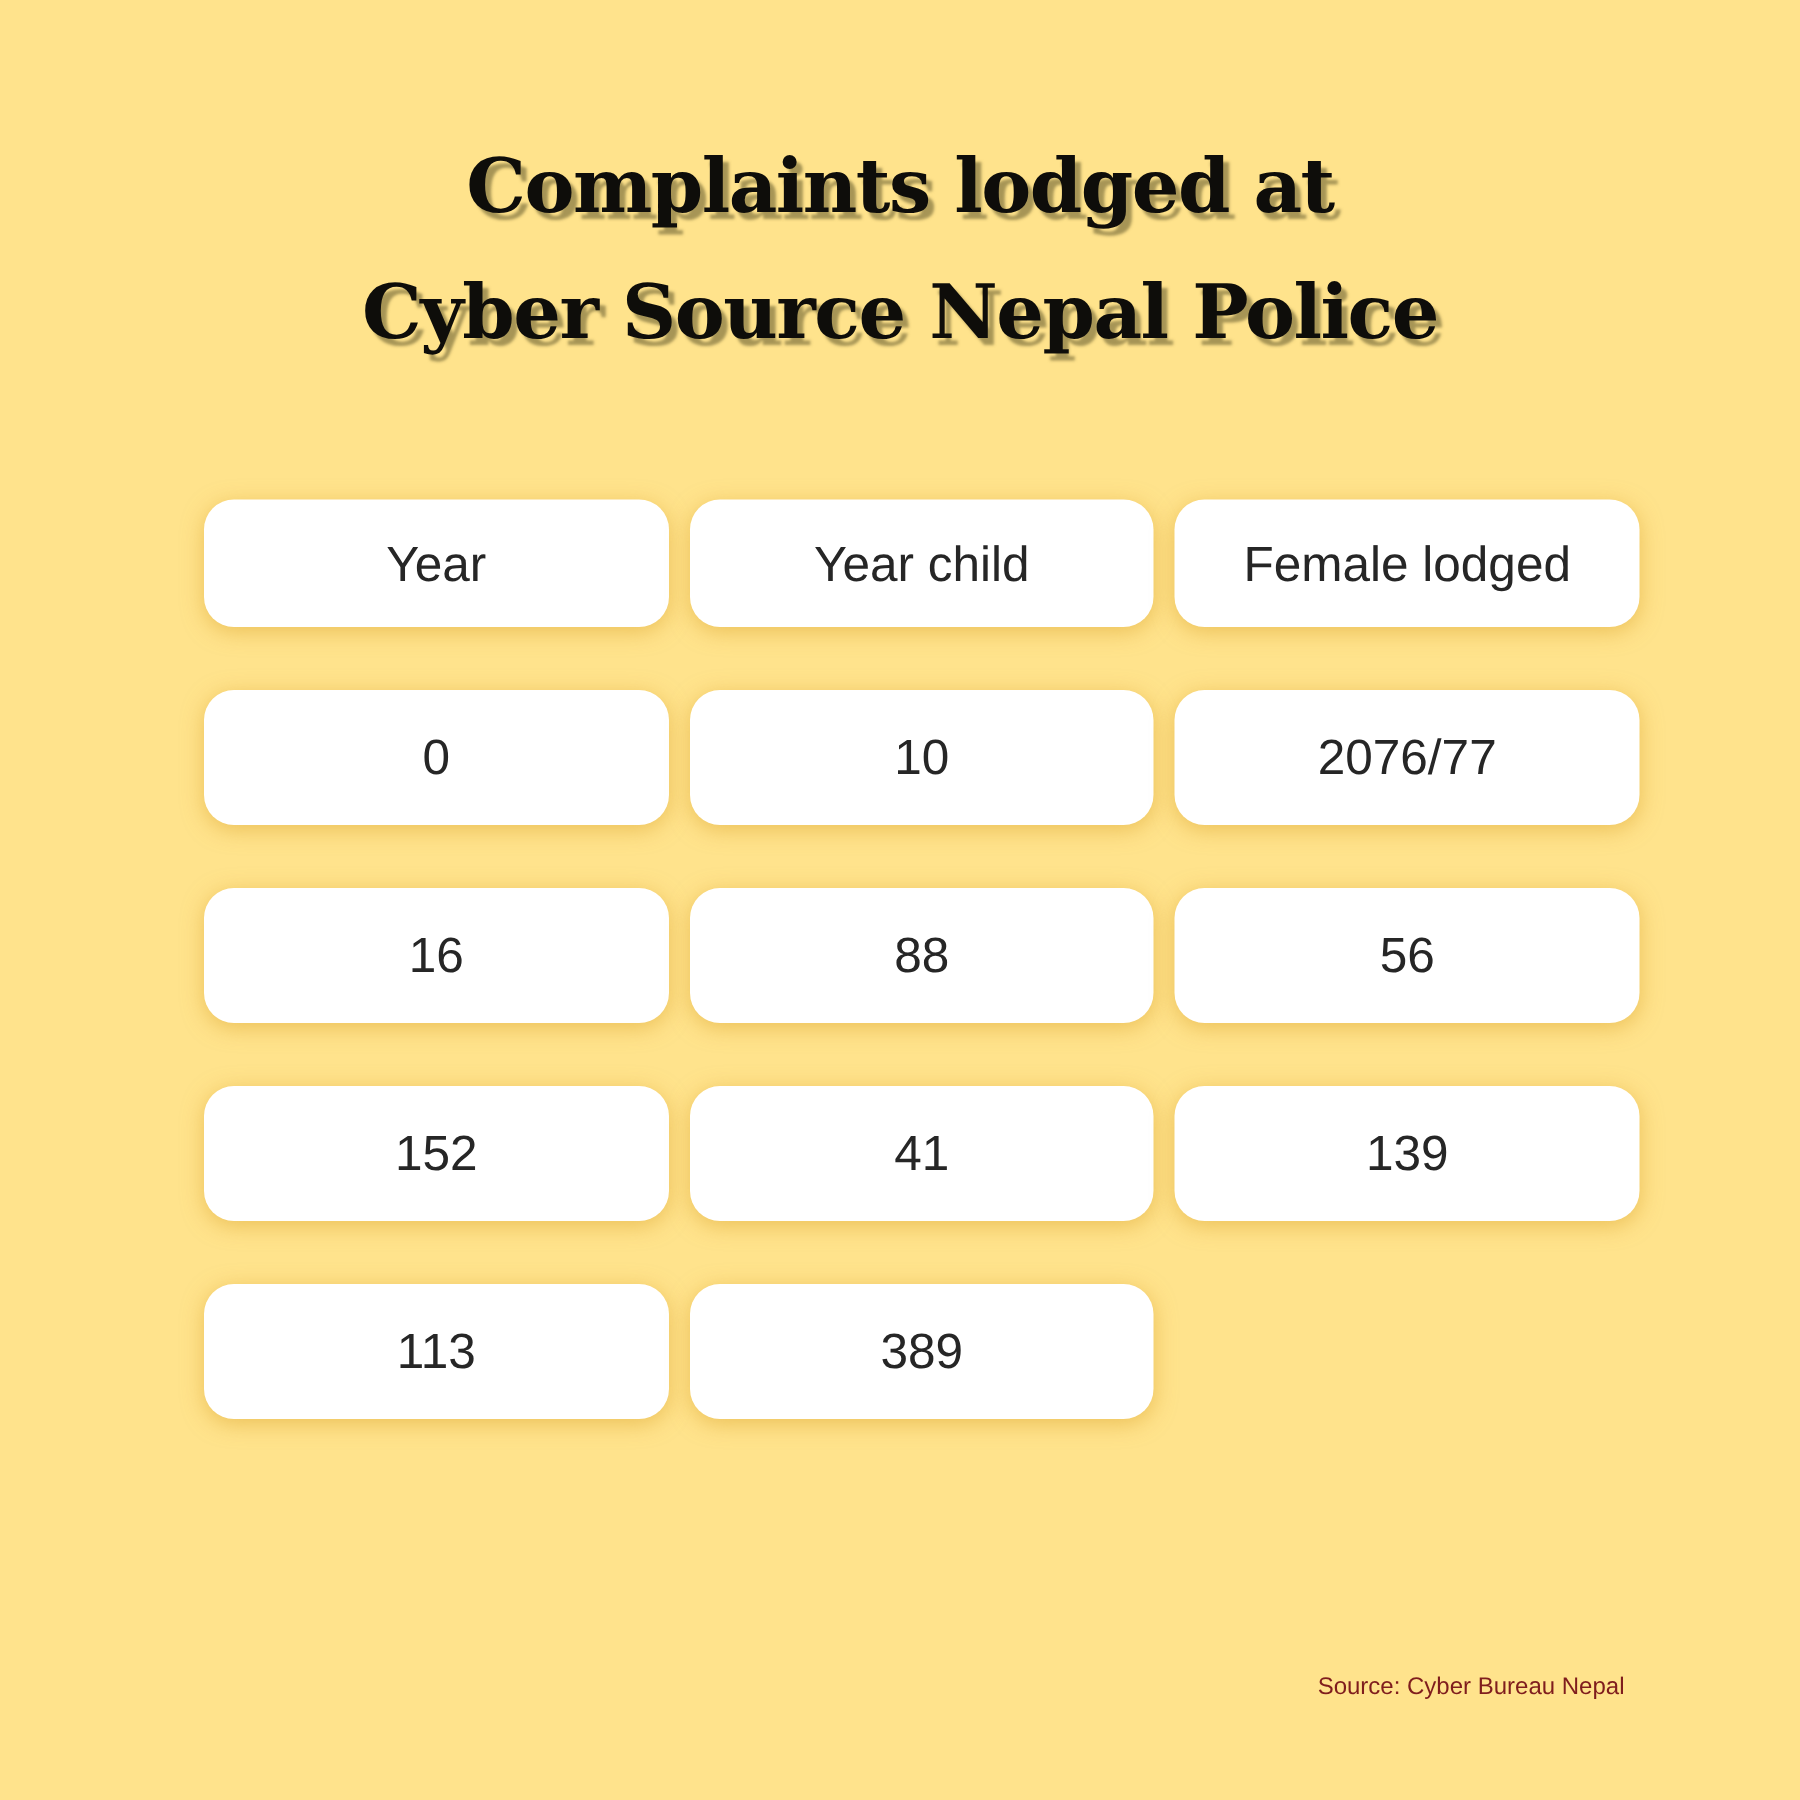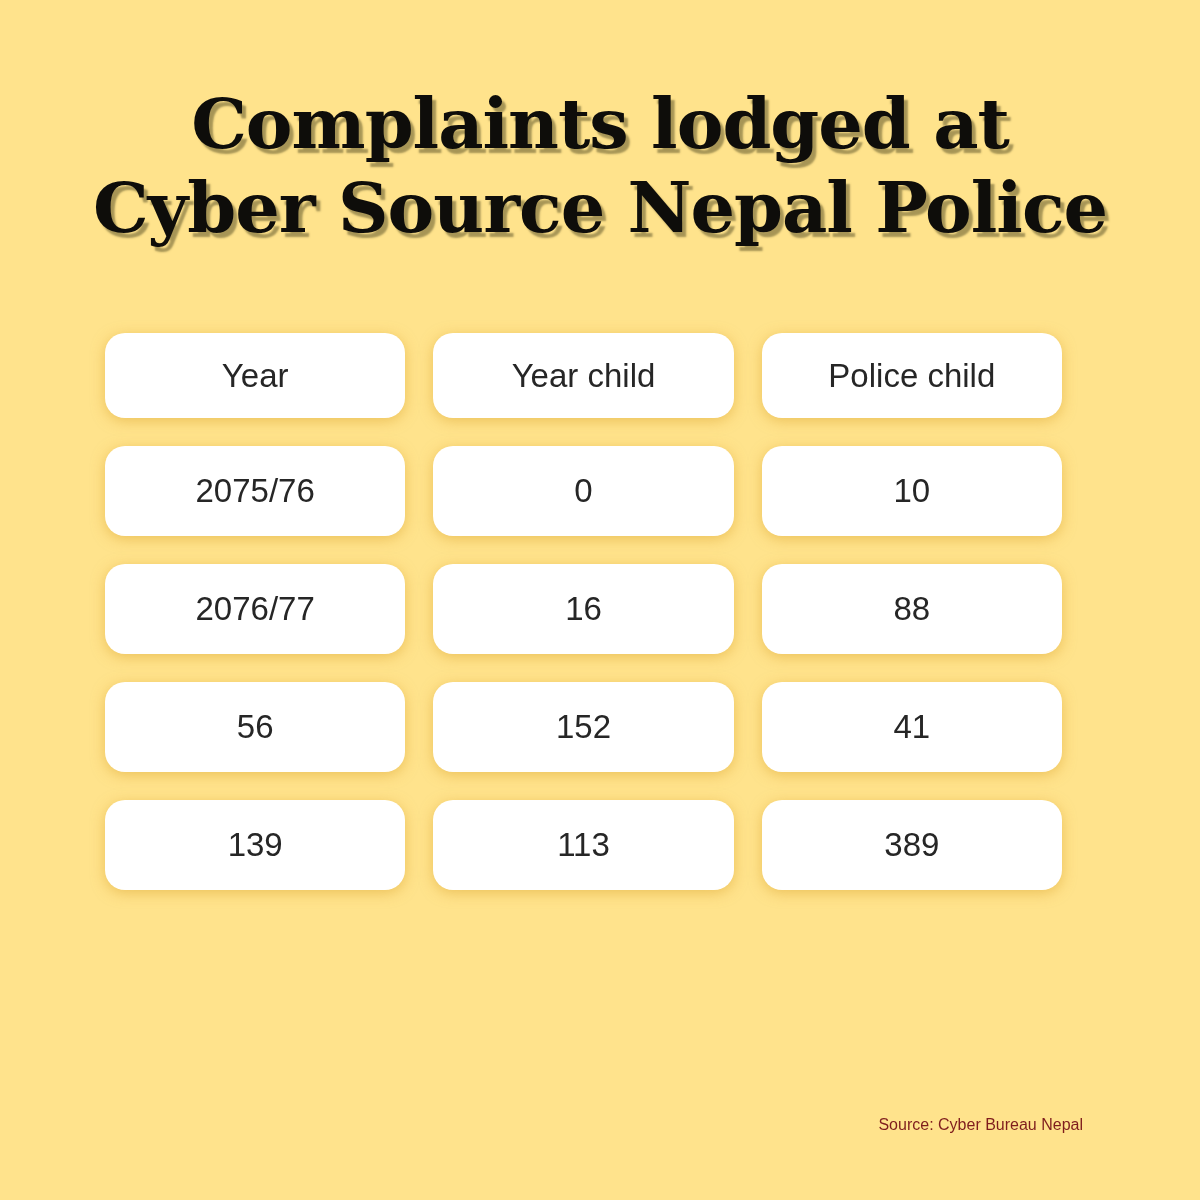--- a/index.html
+++ b/index.html
@@ -19,37 +19,36 @@
     overflow: hidden;
   }
   .title {
     position: absolute;
     top: 82px;
     left: 0;
     width: 100%;
     text-align: center;
     font-family: "DejaVu Serif", serif;
     font-weight: bold;
-    font-size: 70px;
+    font-size: 50px;
     line-height: 84px;
     letter-spacing: -1px;
     color: #0e0d0a;
     text-shadow: 4px 5px 2px rgba(95, 85, 42, 0.55);
   }
   .table {
     position: absolute;
-    left: 105px;
+    left: 136px;
     top: 333px;
     width: 957px;
     display: grid;
     grid-template-columns: repeat(3, 1fr);
     grid-template-rows: 85px repeat(5, 90px);
     column-gap: 14px;
     row-gap: 42px;
-    gap: 28px;
   }
   .cell {
     background: #ffffff;
     border-radius: 20px;
     display: flex;
     align-items: center;
     justify-content: center;
     font-size: 33px;
     color: #262626;
     box-shadow: 0 3px 14px rgba(221, 165, 50, 0.55);
@@ -69,23 +68,22 @@
 
   <div class="title">
     <div>Complaints lodged at</div>
     <div>Cyber Source Nepal Police</div>
   </div>
 
   <div class="table">
 
     <div class="cell">Year</div>
     <div class="cell">Year child</div>
-    <div class="cell">Police child</div>
+    <div class="cell">Female lodged</div>
 
-    <div class="cell">2075/76</div>
     <div class="cell">0</div>
     <div class="cell">10</div>
 
     <div class="cell">2076/77</div>
     <div class="cell">16</div>
     <div class="cell">88</div>
 
     <div class="cell">56</div>
     <div class="cell">152</div>
 

